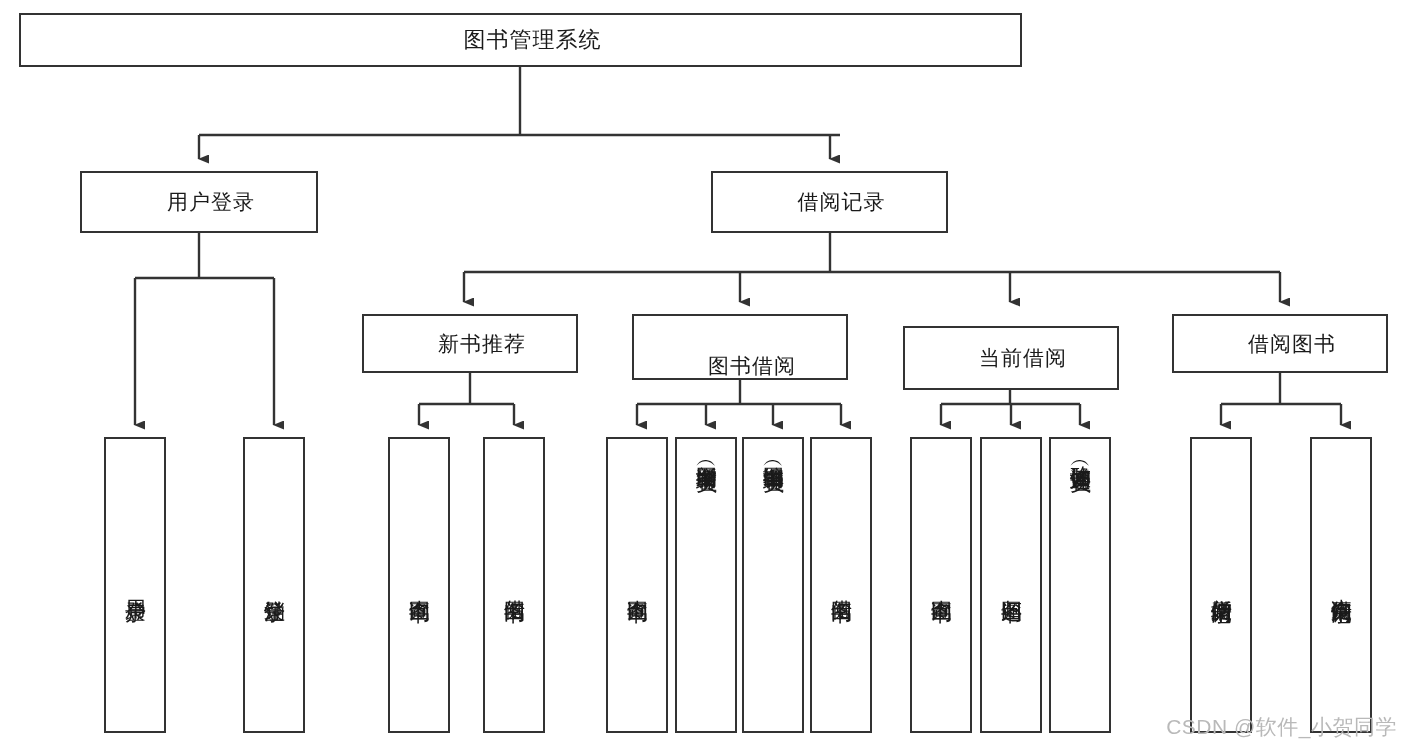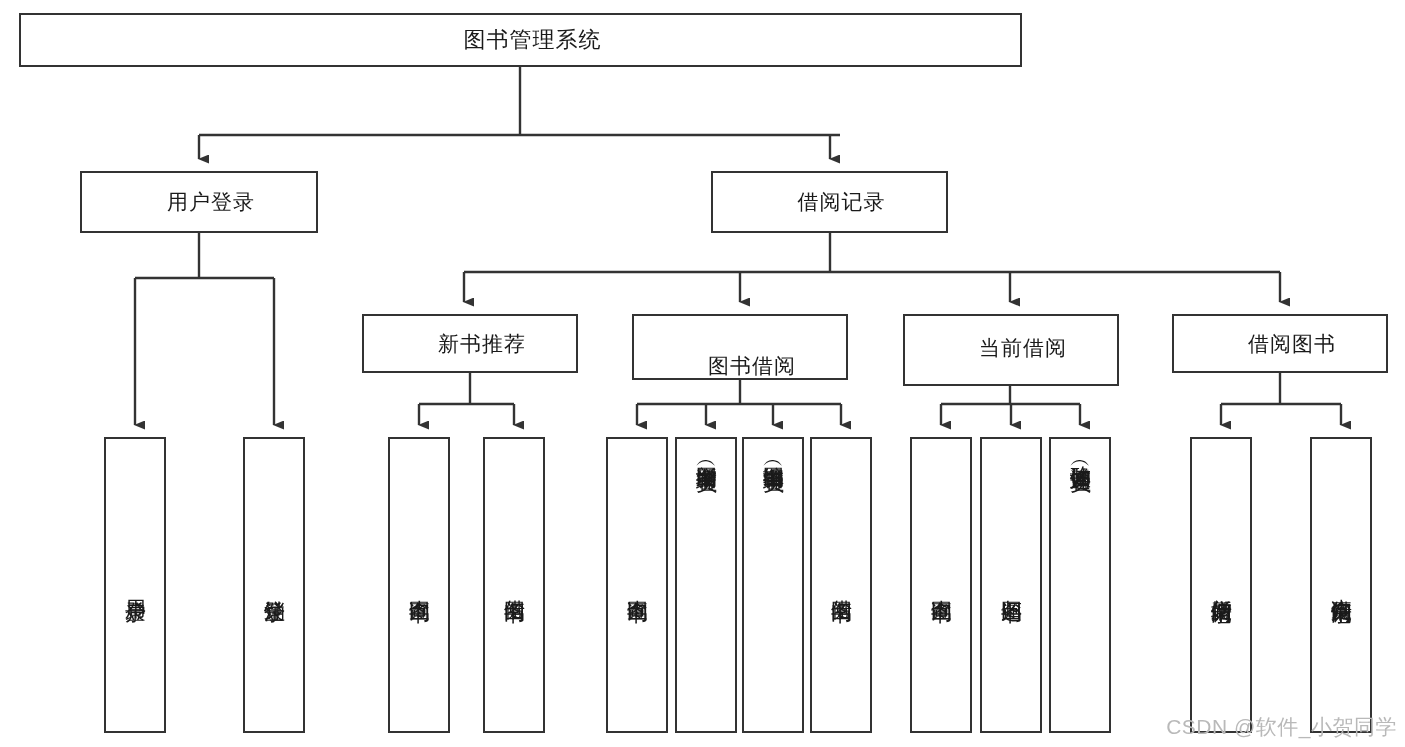--- a/index.html
+++ b/index.html
@@ -132,21 +132,21 @@
   <div class="node horiz" style="left:711px; top:171px; width:237px; height:62px;">
     <span>借阅记录</span>
   </div>
 
   <div class="node horiz" style="left:362px; top:314px; width:216px; height:59px;">
     <span>新书推荐</span>
   </div>
   <div class="node horiz" style="left:632px; top:314px; width:216px; height:66px;align-items:flex-end;">
     <span>图书借阅</span>
   </div>
-  <div class="node horiz" style="left:903px; top:314px; width:216px; height:72px;font-family:Liberation Mono, monospace;">
+  <div class="node horiz" style="left:903px; top:326px; width:216px; height:64px;">
     <span>当前借阅</span>
   </div>
   <div class="node horiz" style="left:1172px; top:314px; width:216px; height:59px;">
     <span>借阅图书</span>
   </div>
 
   <div class="node vert" style="left:104px; top:437px; width:62px; height:296px; align-items:center;">
     <span class="vtext">用户登录</span>
   </div>
   <div class="node vert" style="left:243px; top:437px; width:62px; height:296px; align-items:center;">

